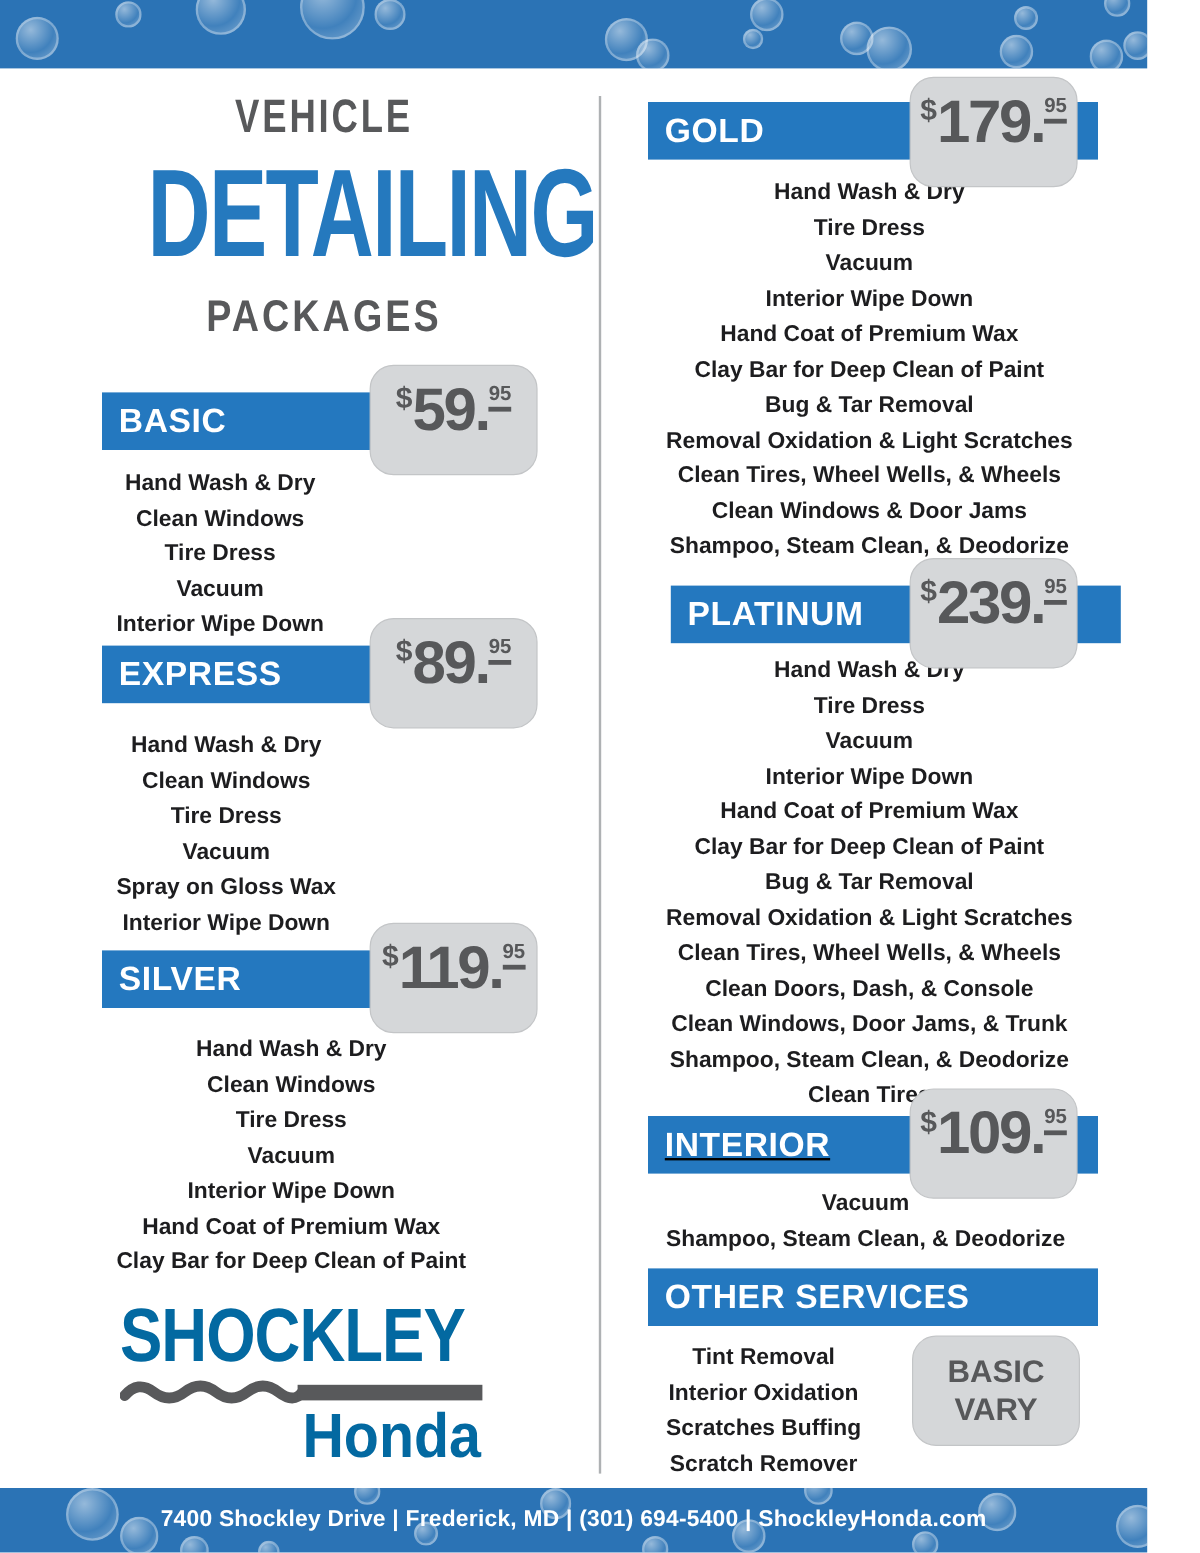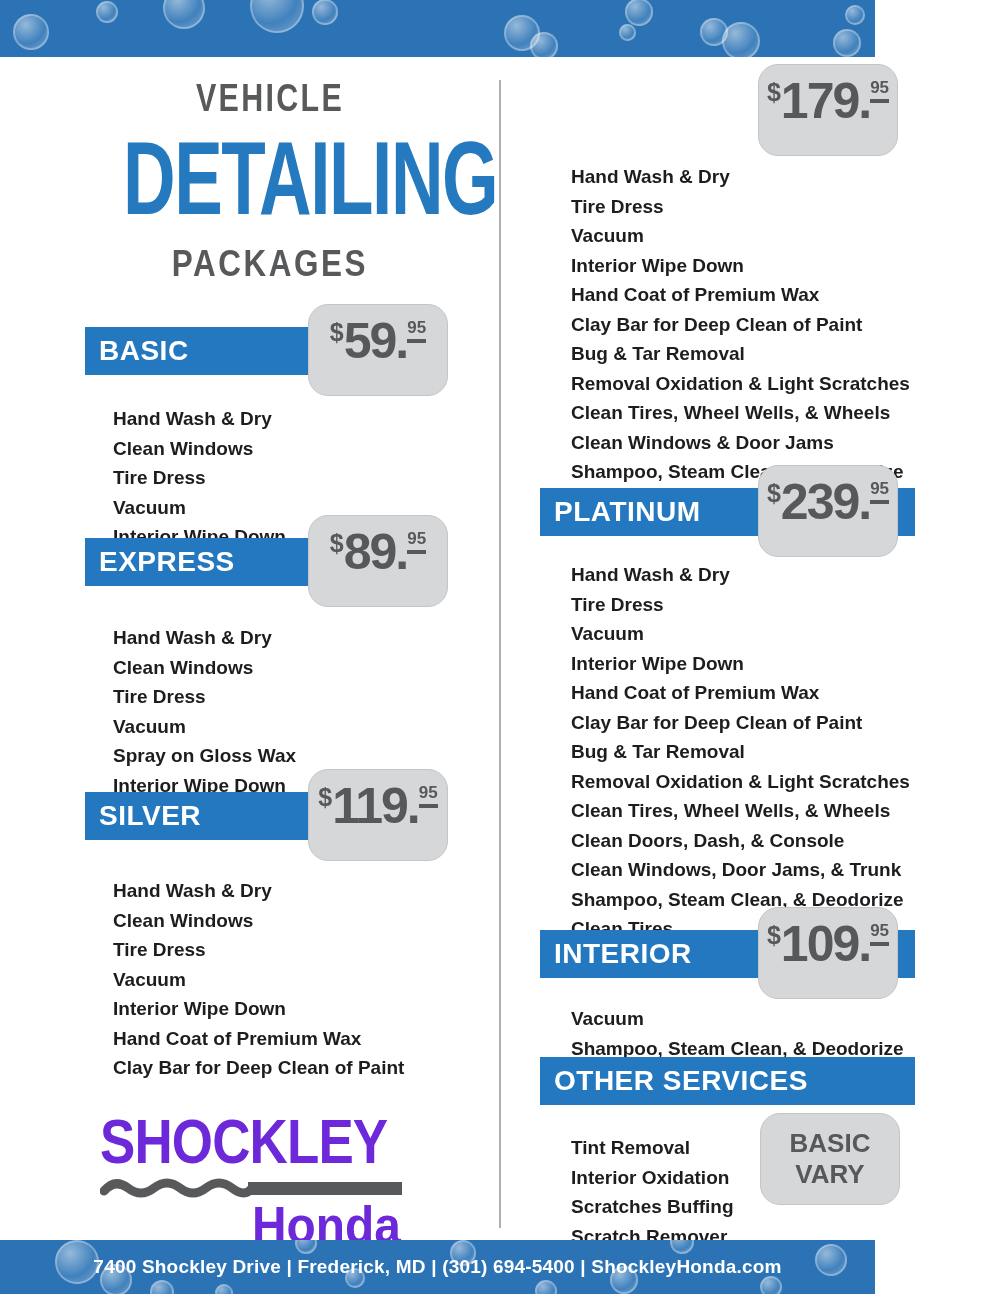--- a/index.html
+++ b/index.html
@@ -1,19 +1,19 @@
 <!DOCTYPE html>
 <html><head>
 <meta charset="utf-8">
 <style>
   html,body{margin:0;padding:0;background:#fff;}
   .page{position:relative;width:1000px;height:1294px;background:#ffffff;overflow:hidden;
         font-family:"Liberation Sans","DejaVu Sans",sans-serif;padding-left:12px;}
   
-  .band{position:absolute;left:0;width:875px;background:#2b73b5;overflow:hidden;}
+  .band{position:absolute;left:0;width:956px;background:#2b73b5;overflow:hidden;}
   .band-top{top:0;height:57px;}
   .band-bottom{top:1240px;height:54px;}
   .bubble{position:absolute;border-radius:50%;
      background:radial-gradient(circle at 35% 30%, rgba(255,255,255,.50), rgba(255,255,255,.10) 55%, rgba(255,255,255,.26) 78%, rgba(255,255,255,.04) 100%);
      box-shadow:inset 0 0 0 2px rgba(255,255,255,.30);}
   .footer-text{position:relative;z-index:2;width:100%;text-align:center;line-height:54px;
      color:#ffffff;font-weight:700;font-size:19px;letter-spacing:.2px;}
   
   .title-wrap{position:absolute;left:60px;top:78px;width:420px;text-align:center;color:#58595b;}
   .t1{font-size:39px;font-weight:700;letter-spacing:3px;line-height:1;transform:scaleX(.78);white-space:nowrap;}
@@ -32,26 +32,26 @@
   .badge{position:absolute;width:140px;height:92px;background:#d5d7d9;border:1px solid #c3c5c7;
      border-radius:20px;z-index:2;box-sizing:border-box;}
   .price{display:flex;justify-content:center;align-items:flex-start;padding-top:11px;color:#57585a;font-weight:700;}
   .price .cur{font-size:25px;margin-top:2px;}
   .price .main{font-size:50px;line-height:1;letter-spacing:-2px;}
   .price .cents{font-size:17px;margin-top:2px;border-bottom:4px solid #57585a;padding-bottom:1px;}
   .badge-vary{position:absolute;left:760px;top:1113px;width:140px;height:92px;background:#d5d7d9;
      border:1px solid #c3c5c7;border-radius:20px;z-index:2;display:flex;flex-direction:column;
      justify-content:center;align-items:center;color:#57585a;font-weight:700;font-size:26px;line-height:1.2;box-sizing:border-box;}
   
-  .items{position:absolute;margin:16px;padding:0;list-style:none;color:#1d1d1f;font-weight:700;font-size:19px;}
+  .items{position:absolute;margin:0;padding:0;list-style:none;color:#1d1d1f;font-weight:700;font-size:19px;text-align:center;}
   .items li{line-height:29.5px;white-space:nowrap;}
   .items-left{left:97px;}
   .items-right{left:555px;}
   
-  .logo{position:absolute;left:100px;top:1110px;width:312px;color:#6d28d9;}
+  .logo{position:absolute;left:100px;top:1082px;width:312px;color:#0369a1;}
   .logo-shockley{font-size:63px;font-weight:700;letter-spacing:-1px;line-height:1;
      transform:scaleX(.84);transform-origin:left center;white-space:nowrap;}
   .logo-wave{display:block;margin-top:2px;}
   .logo-honda{font-size:52px;font-weight:700;line-height:1;margin-top:-4px;margin-left:152px;
      transform:scaleX(.92);transform-origin:left center;white-space:nowrap;}
 </style>
 </head>
 <body>
 
 <div class="page">
@@ -143,20 +143,23 @@
 
   <div class="logo">
     <div class="logo-shockley">SHOCKLEY</div>
     <svg class="logo-wave" width="305" height="28" viewBox="0 0 305 28">
       <path d="M4 16 Q 15 3 28 13 T 54 13 T 80 13 T 106 13 T 132 13 T 152 13" fill="none" stroke="#58595b" stroke-width="9" stroke-linecap="round"></path>
       <rect x="148" y="7" width="154" height="13" fill="#58595b"></rect>
     </svg>
     <div class="logo-honda">Honda</div>
   </div>
 
+  <div class="bar bar-right" style="top:85px;">
+    <span class="bar-label">GOLD</span>
+  </div>
   <div class="badge" style="left:758px;top:64px;">
     <div class="price">
       <span class="cur">$</span>
       <span class="main">179.</span>
       <span class="cents">95</span>
     </div>
   </div>
   <ul class="items items-right" style="top:146px;">
     <li>Hand Wash &amp; Dry</li>
     <li>Tire Dress</li>
@@ -164,21 +167,21 @@
     <li>Interior Wipe Down</li>
     <li>Hand Coat of Premium Wax</li>
     <li>Clay Bar for Deep Clean of Paint</li>
     <li>Bug &amp; Tar Removal</li>
     <li>Removal Oxidation &amp; Light Scratches</li>
     <li>Clean Tires, Wheel Wells, &amp; Wheels</li>
     <li>Clean Windows &amp; Door Jams</li>
     <li>Shampoo, Steam Clean, &amp; Deodorize</li>
   </ul>
 
-  <div class="bar bar-right" style="top:488px;">
+  <div class="bar bar-right" style="top:488px;margin-left:19px;">
     <span class="bar-label">PLATINUM</span>
   </div>
   <div class="badge" style="left:758px;top:465px;">
     <div class="price">
       <span class="cur">$</span>
       <span class="main">239.</span>
       <span class="cents">95</span>
     </div>
   </div>
   <ul class="items items-right" style="top:544px;">
@@ -190,21 +193,21 @@
     <li>Clay Bar for Deep Clean of Paint</li>
     <li>Bug &amp; Tar Removal</li>
     <li>Removal Oxidation &amp; Light Scratches</li>
     <li>Clean Tires, Wheel Wells, &amp; Wheels</li>
     <li>Clean Doors, Dash, &amp; Console</li>
     <li>Clean Windows, Door Jams, &amp; Trunk</li>
     <li>Shampoo, Steam Clean, &amp; Deodorize</li>
     <li>Clean Tires</li>
   </ul>
 
-  <div class="bar bar-right" style="top:930px;">
+  <div class="bar bar-right" style="top:930px;text-decoration:underline;">
     <span class="bar-label">INTERIOR</span>
   </div>
   <div class="badge" style="left:758px;top:907px;">
     <div class="price">
       <span class="cur">$</span>
       <span class="main">109.</span>
       <span class="cents">95</span>
     </div>
   </div>
   <ul class="items items-right" style="top:988px;">

